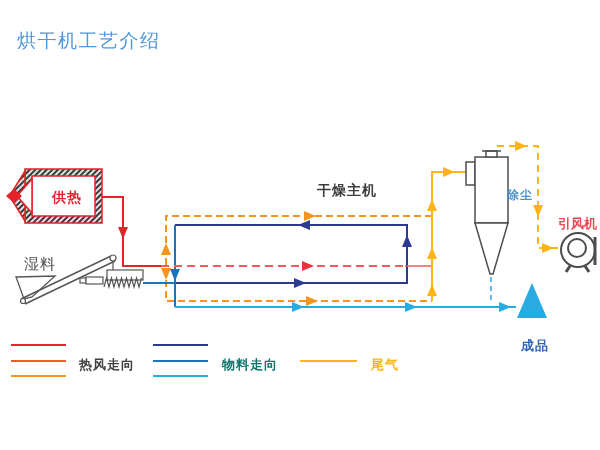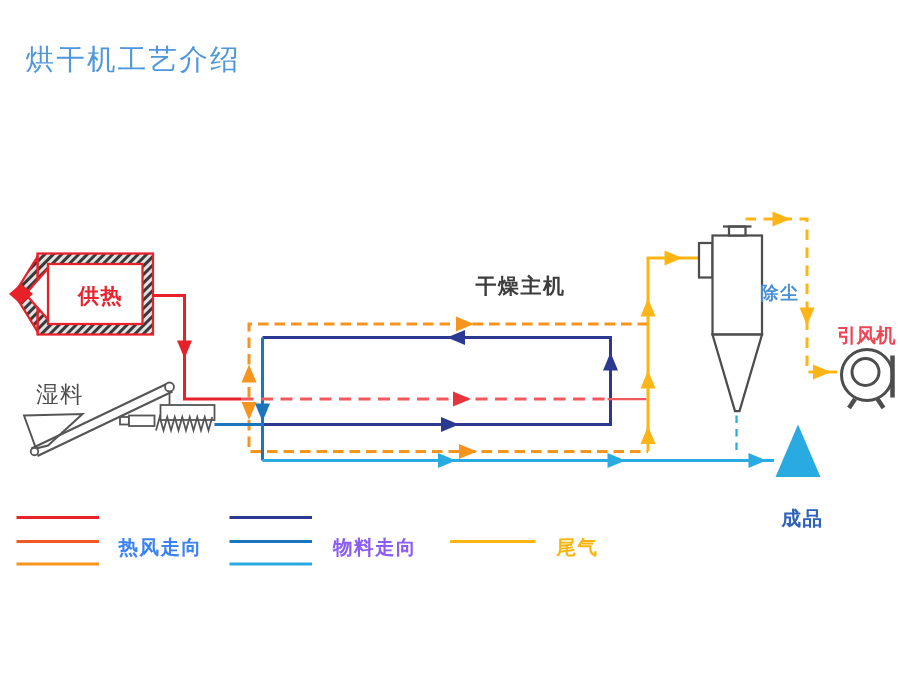--- a/index.html
+++ b/index.html
@@ -133,24 +133,24 @@
   <div class="lbl lbl-dryer" style="color: rgb(61, 61, 61); margin-left: 39px;">干燥主机</div>
   <div class="lbl lbl-dust" style="color: rgb(74, 144, 210);">除尘</div>
   <div class="lbl lbl-fan" style="color: rgb(238, 70, 84);">引风机</div>
   <div class="lbl lbl-product" style="color: rgb(45, 98, 184);">成品</div>
 
   <div>
 
     <div class="legend-line" style="left: 11px; top: 344px; background: rgb(232, 35, 46);"></div>
     <div class="legend-line" style="left: 11px; top: 360px; background: rgb(241, 90, 36);"></div>
     <div class="legend-line" style="left: 11px; top: 375px; background: rgb(247, 148, 29);"></div>
-    <div class="legend-label" style="left: 79px; color: #3b82f6;">热风走向</div>
+    <div class="legend-label" style="left: 79px; color: #404040;">热风走向</div>
 
     <div class="legend-line" style="left: 153px; top: 344px; background: rgb(43, 57, 144);"></div>
     <div class="legend-line" style="left: 153px; top: 360px; background: rgb(28, 117, 188);"></div>
     <div class="legend-line" style="left: 153px; top: 375px; background: rgb(41, 171, 226);"></div>
-    <div class="legend-label" style="left: 222px; color: #8b5cf6;">物料走向</div>
+    <div class="legend-label" style="left: 222px; color: #0f766e;">物料走向</div>
 
     <div class="legend-line" style="left: 300px; top: 360px; width: 57px; background: rgb(253, 181, 21);"></div>
     <div class="legend-label" style="left: 371px; color: rgb(247, 181, 14);">尾气</div>
   </div>
 
 </div>
 
 </body></html>

